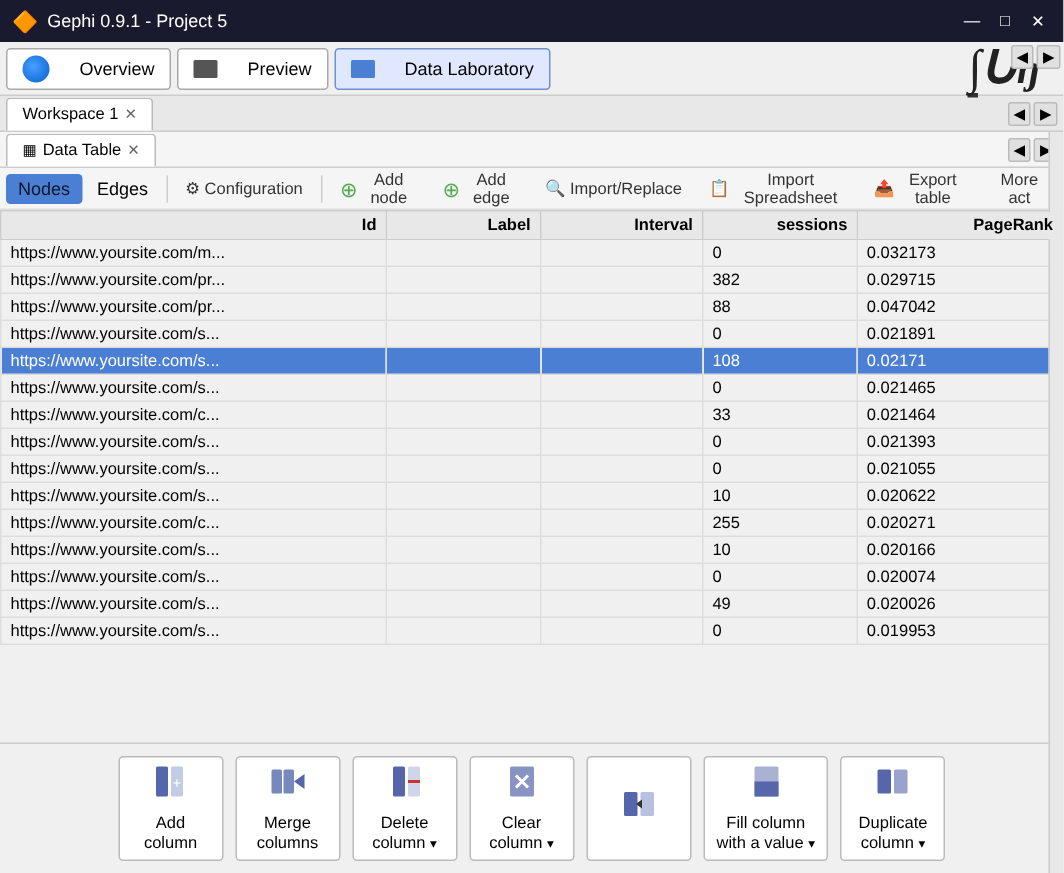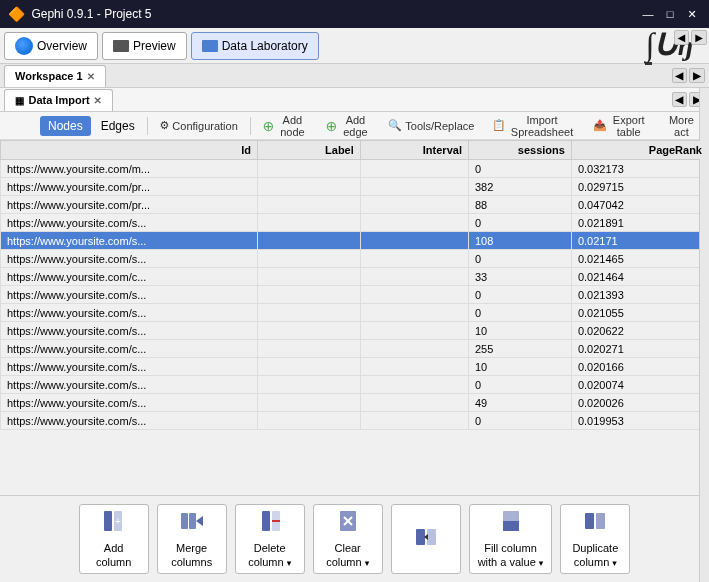--- a/index.html
+++ b/index.html
@@ -50,34 +50,33 @@
       gap: 4px;
     }
     .toolbar-btn {
       background: white;
       border: 1px solid #aaa;
       border-radius: 3px;
       padding: 3px 10px;
       cursor: pointer;
       font-size: 12px;
       height: 28px;
-      display: flex; align-items: center; gap: 4px;
+      display: flex; align-items: center; gap: 20px;
     }
     .toolbar-btn.active { background: #e0e8ff; border-color: #7090d0; }
     .toolbar-globe { width: 18px; height: 18px; border-radius: 50%; background: radial-gradient(circle at 40% 40%, #4a9eff, #0060d0); display: inline-block; }
 
     
     .tab-bar {
       background: #e8e8e8;
       border-bottom: 1px solid #ccc;
       height: 24px;
       display: flex;
       align-items: center;
       padding: 0 4px;
-      font-weight: bold;
     }
     .tab {
       background: #d0d0d0;
       border: 1px solid #bbb;
       border-bottom: none;
       border-radius: 3px 3px 0 0;
       padding: 2px 10px;
       cursor: pointer;
       font-size: 11px;
       display: flex; align-items: center; gap: 4px;
@@ -96,21 +95,21 @@
       padding: 0 4px;
       gap: 2px;
       flex-shrink: 0;
     }
     .dt-tab {
       padding: 3px 8px;
       cursor: pointer;
       font-size: 12px;
       border-radius: 2px;
     }
-    .dt-tab.active { background: #4a7fd4; color: #ffffff; border-radius: 3px; margin-left: 36px; }
+    .dt-tab.active { background: #4a7fd4; color: #0f172a; border-radius: 3px; }
     .dt-btn {
       padding: 2px 8px;
       cursor: pointer;
       font-size: 11px;
       background: transparent;
       border: none;
       display: flex; align-items: center; gap: 3px;
       color: #333;
     }
     .dt-separator { width: 1px; height: 18px; background: #ccc; margin: 0 2px; }
@@ -267,21 +266,21 @@
       <span class="nav-arrow">◀</span>
       <span class="nav-arrow">▶</span>
     </div>
   </div>
 
   <div class="content-area">
 
     <div class="tab-bar" style="background:#f5f5f5; border-bottom:1px solid #ccc; padding:0 4px;">
       <div class="tab active" style="font-size:11px;">
         <span style="font-size:10px;">▦</span>
-        <span>Data Import</span>
+        <span>Data Table</span>
         <span class="tab-close">✕</span>
       </div>
       <div class="nav-arrows" style="margin-left:auto;">
         <span class="nav-arrow">◀</span>
         <span class="nav-arrow">▶</span>
       </div>
     </div>
 
     <div class="dt-toolbar">
       <span class="dt-tab active">Nodes</span>
@@ -295,21 +294,21 @@
       <button class="dt-btn">
         <span class="icon-add">⊕</span>
         <span>Add node</span>
       </button>
       <button class="dt-btn">
         <span class="icon-add">⊕</span>
         <span>Add edge</span>
       </button>
       <button class="dt-btn">
         <span>🔍</span>
-        <span>Tools/Replace</span>
+        <span>Import/Replace</span>
       </button>
       <button class="dt-btn">
         <span>📋</span>
         <span>Import Spreadsheet</span>
       </button>
       <button class="dt-btn">
         <span>📤</span>
         <span>Export table</span>
       </button>
       <button class="dt-btn">

